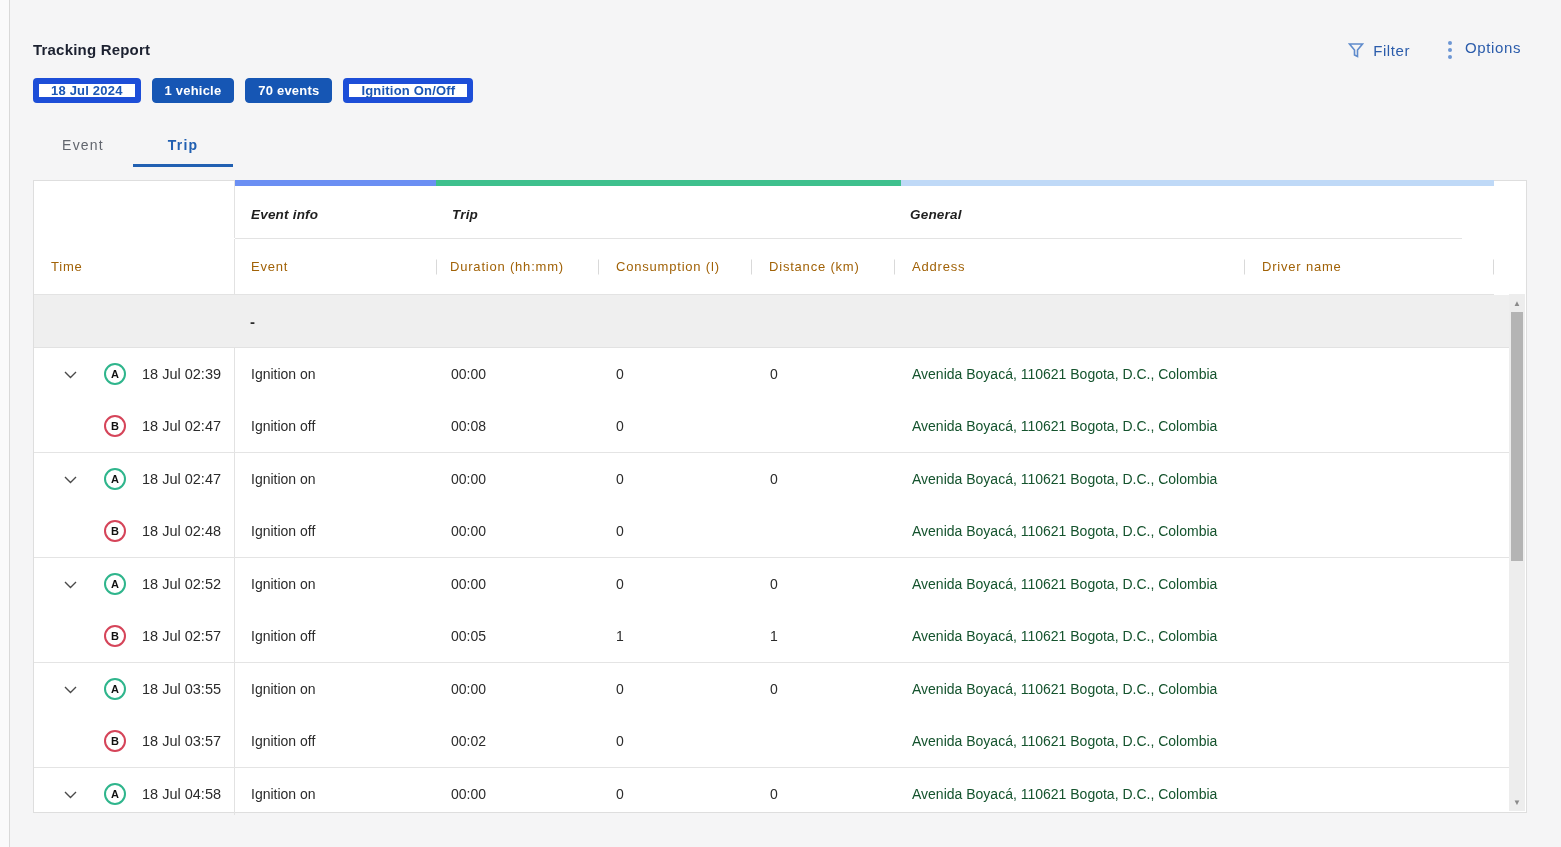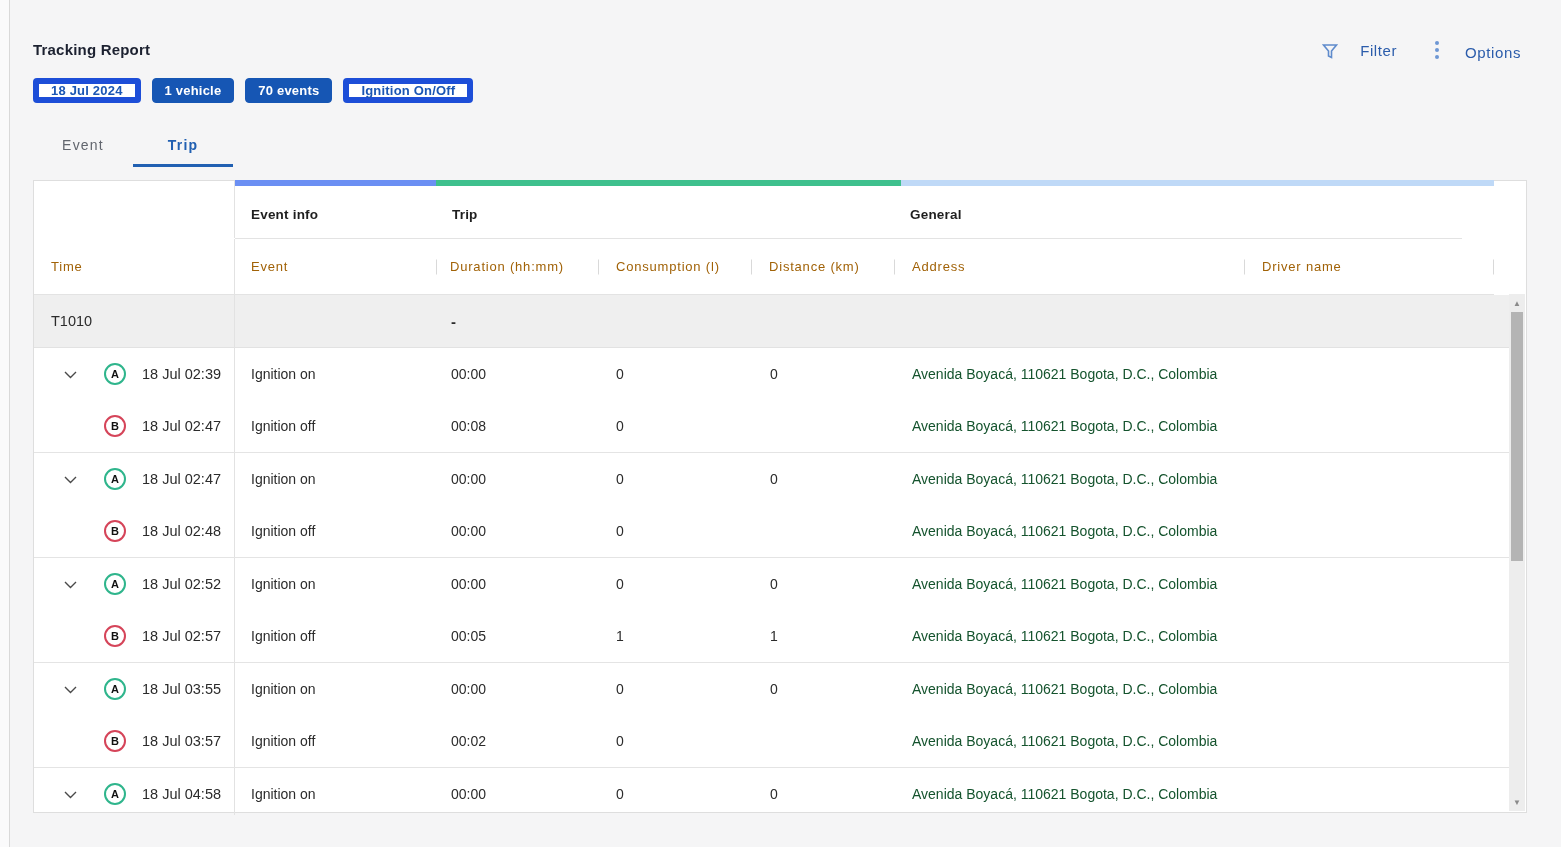--- a/index.html
+++ b/index.html
@@ -11,21 +11,21 @@
     position:relative;
     overflow:hidden;
   }
   .left-rail { position:absolute; left:0; top:0; width:10px; height:847px;
     background:#fafafb; border-right:1px solid #d9d9d9; }
 
   
   .page-title { position:absolute; left:33px; top:41px; font-size:15px; font-weight:bold;
     color:#1c2130; letter-spacing:0.2px; }
   .header-actions { position:absolute; right:40px; top:39px; display:flex; gap:34px; align-items:center; }
-  .action-btn { display:flex; align-items:flex-end; gap:22px; color:#2b5cab; font-size:15px;
+  .action-btn { display:flex; align-items:flex-start; gap:9px; color:#2b5cab; font-size:15px;
     letter-spacing:0.6px; cursor:pointer; }
   .funnel-svg { width:16px; height:16px; stroke:#5f8bcc; fill:none; stroke-width:1.6; }
   .kebab { display:flex; flex-direction:column; gap:3px; padding:2px 4px; }
   .kebab i { width:4px; height:4px; border-radius:50%; background:#6d97d4; }
 
   
   .chips { position:absolute; left:33px; top:78px; display:flex; gap:11px; }
   .chip { height:25px; display:flex; align-items:center; padding:0 12px; border-radius:4px;
     font-size:13px; font-weight:600; letter-spacing:0.2px; cursor:pointer; }
   .chip.outline { border:6px solid #1d4ed8; color:#1a56b4; background:#fff; }
@@ -43,21 +43,21 @@
     background:#fff; border:1px solid #dedede; }
   .color-bar { position:absolute; top:-1px; left:201px; right:32px; height:6px; display:flex; }
   .color-bar .seg1 { width:201px; }
   .color-bar .seg2 { width:465px; }
   .color-bar .seg3 { flex:1; }
 
   .grid { display:grid; grid-template-columns:201px 201px 162px 153px 143px 350px 1fr; }
   .hdr-area { width:calc(100% - 32px); }
   .group-row { height:57px; align-items:flex-end; }
   .group-row .gcell { padding:0 0 16px 16px; font-size:13.5px; font-weight:bold; color:#1f1f1f;
-    letter-spacing:0.2px; }
+    letter-spacing:0.2px;font-style:italic; }
   .hdr-divider { margin-left:201px; width:calc(100% - 201px - 32px); height:1px; background:#e3e3e3; }
   .sub-row { height:55px; align-items:center; }
   .th { font-size:13px; color:#a16207; letter-spacing:0.8px; position:relative; }
   .th .tick { position:absolute; left:0; top:50%; transform:translateY(-50%);
     width:1px; height:15px; background:#d9d9d9; }
   .th.c-time { padding-left:17px; }
   .th.c-event { padding-left:16px; }
   .th.c-dur { padding-left:14px; }
   .th.c-cons, .th.c-dist, .th.c-addr, .th.c-drv { padding-left:18px; }
   .th.c-drv .tick-end { position:absolute; right:0; top:50%; transform:translateY(-50%);
@@ -162,23 +162,20 @@
       <div class="th c-dist"><span class="tick"></span><span>Distance (km)</span></div>
       <div class="th c-addr"><span class="tick"></span><span>Address</span></div>
       <div class="th c-drv"><span class="tick"></span><span>Driver name</span><span class="tick-end"></span></div>
     </div>
     <div class="hdr-bottom"></div>
   </div>
 
   <div class="tbody">
 
     <div class="grid vehicle-row">
-      <div class="vcell-time col-time-border">
-          <span>T1010</span>
-        </div>
       <div></div>
       <div class="vcell-dur">-</div>
       <div></div>
         <div></div>
         <div></div>
         <div></div>
     </div>
 
     <div class="trip-block">
       <div class="grid trow">

